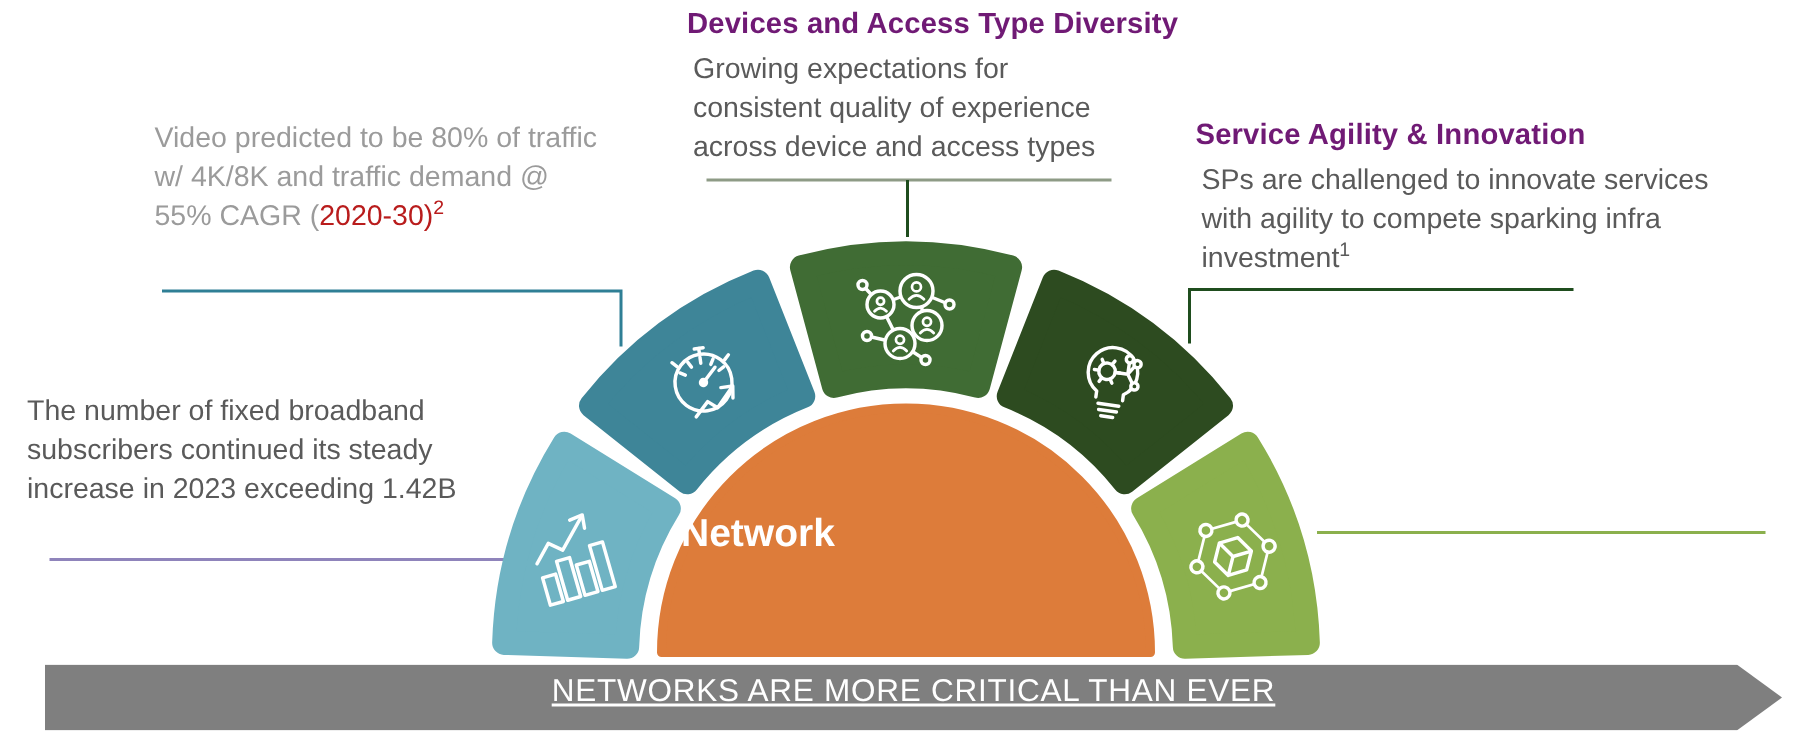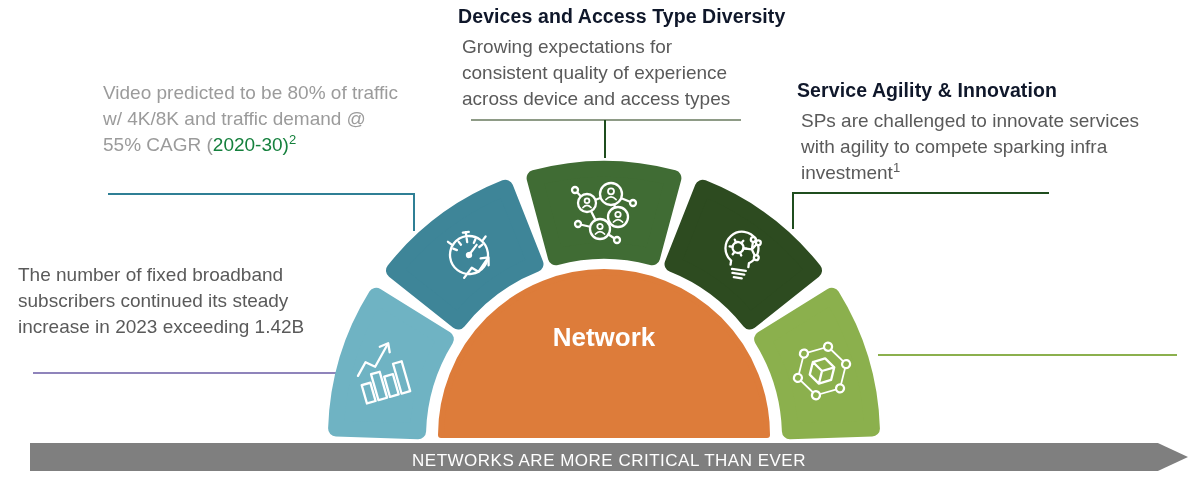--- a/index.html
+++ b/index.html
@@ -1,29 +1,29 @@
 <!DOCTYPE html>
 <html><head>
 <meta charset="utf-8">
 <style>
   html,body{margin:0;padding:0;background:#ffffff;}
   .stage{position:relative;width:1200px;height:490px;overflow:hidden;
          font-family:"Liberation Sans", sans-serif;background:#ffffff;}
   svg.diagram{position:absolute;left:0;top:0;}
   .callout{position:absolute;}
-  .callout h3{margin:0 0 6px 0;font-size:19.5px;font-weight:bold;color:#0f172a;white-space:nowrap;letter-spacing:0.1px;}
+  .callout h3{margin:0 0 6px 0;font-size:19.5px;font-weight:bold;color:#701a75;white-space:nowrap;letter-spacing:0.1px;}
   .callout p{margin:4px;font-size:19px;line-height:26px;color:#5a5a5a;}
   .callout p.light{color:#9b9b9b;}
-  .callout .darker{color:#15803d;}
+  .callout .darker{color:#b91c1c;}
   sup{font-size:13px;line-height:0;}
-  .center-label{position:absolute;left:454px;top:322px;width:300px;text-align:center;
+  .center-label{position:absolute;left:454px;top:340px;width:300px;text-align:left;
     color:#ffffff;font-size:26px;font-weight:bold;line-height:31px;}
-  .banner{position:absolute;left:30px;top:443px;width:1158px;height:28px;background:#7f7f7f;
+  .banner{position:absolute;left:30px;top:443px;width:1158px;height:44px;background:#7f7f7f;
     clip-path:polygon(0 0,97.4% 0,100% 50%,97.4% 100%,0 100%);
-    text-align:center;line-height:36px;font-size:17px;letter-spacing:0.5px;color:#ffffff;}
+    text-align:center;line-height:36px;font-size:21px;letter-spacing:0.5px;color:#ffffff;text-decoration:underline;}
   .icon{stroke:#ffffff;fill:none;stroke-width:2.3;stroke-linecap:round;stroke-linejoin:round;}
   .seg{stroke-width:16;stroke-linejoin:round;}
   .conn{fill:none;stroke-width:2;}
 </style>
 </head>
 <body>
 
 <div class="stage">
 
   <svg class="diagram" width="1200" height="490" viewBox="0 0 1200 490">

